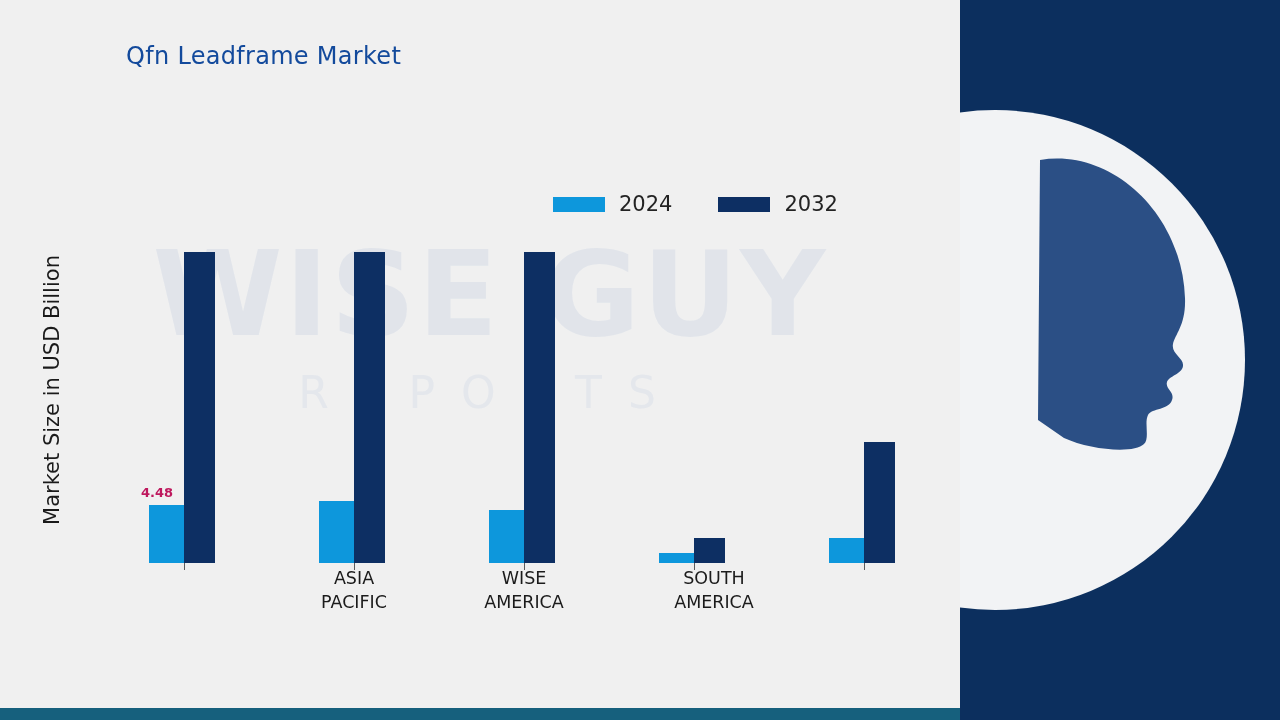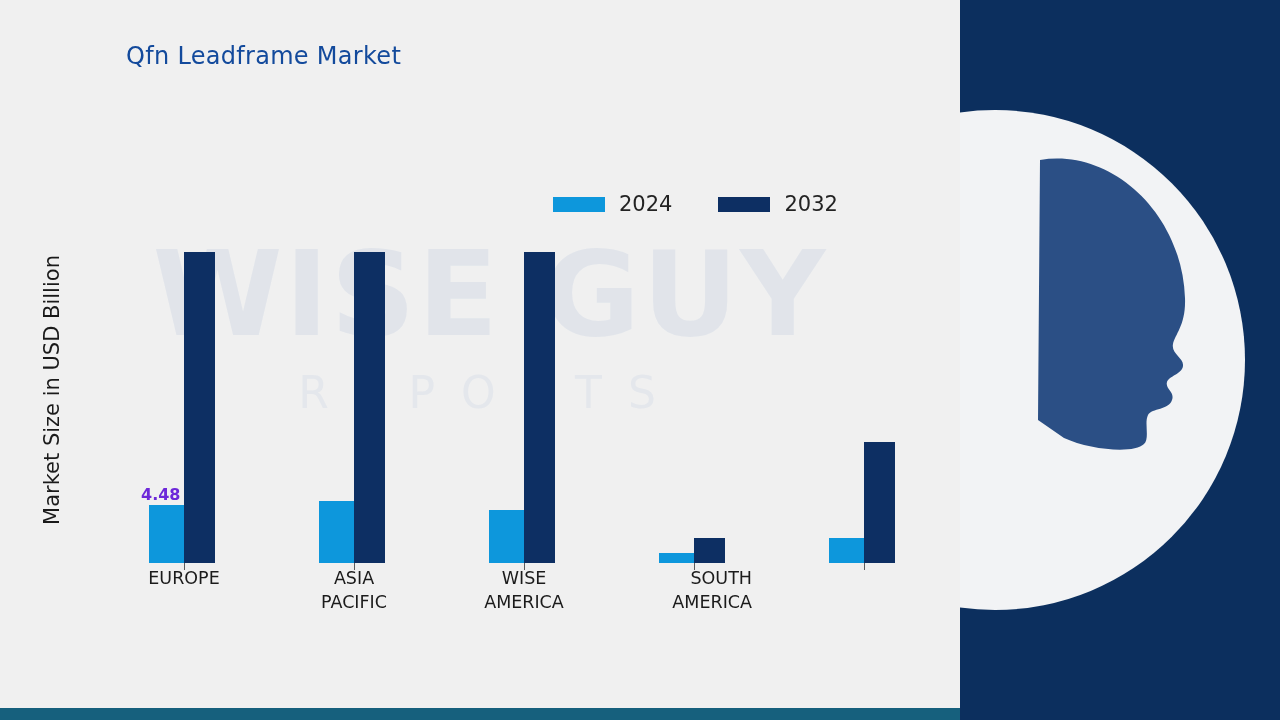--- a/index.html
+++ b/index.html
@@ -57,21 +57,21 @@
   .legend-item{display:flex;align-items:center;gap:14px;}
   .legend-swatch{width:52px;height:15px;display:block;}
   .legend-label{font-size:21px;color:#232323;line-height:1;}
 
   
   .plot{position:absolute;left:0;top:0;width:960px;height:720px;}
   .bar{position:absolute;bottom:157px;}         
   .bar.s2024{background:#0d97dc;}
   .bar.s2032{background:#0d2f63;}
   .bar-value{
-    position:absolute;font-size:16px;font-weight:700;color:#6d28d9;
+    position:absolute;font-size:13px;font-weight:700;color:#be185d;
     white-space:nowrap;
   }
   .tick{position:absolute;top:563px;width:1px;height:7px;background:#5c5c5c;}
   .cat-label{
     position:absolute;top:566px;text-align:center;
     font-size:17.5px;color:#1b1b1b;line-height:24px;white-space:pre-line;
   }
 </style>
 </head>
 <body>
@@ -97,35 +97,34 @@
     <div class="legend-item">
       <span class="legend-swatch" style="background:#0d2f63"></span>
       <span class="legend-label">2032</span>
     </div>
   </div>
 
   <div class="plot" id="plot">
       <div class="bar s2024" style="left: 149px; width: 35px; height: 58px;"></div>
       <div class="bar s2032" style="left: 184px; width: 31px; height: 311px;"></div>
       <div class="tick" style="left: 184px;"></div>
-      <div class="cat-label" style="left: 94px; width: 180px;">EUROPE</div>
       <div class="bar s2024" style="left: 319px; width: 35px; height: 62px;"></div>
       <div class="bar s2032" style="left: 354px; width: 31px; height: 311px;"></div>
       <div class="tick" style="left: 354px;"></div>
       <div class="cat-label" style="left: 264px; width: 180px;">ASIA
 PACIFIC</div>
       <div class="bar s2024" style="left: 489px; width: 35px; height: 53px;"></div>
       <div class="bar s2032" style="left: 524px; width: 31px; height: 311px;"></div>
       <div class="tick" style="left: 524px;"></div>
       <div class="cat-label" style="left: 434px; width: 180px;">WISE
 AMERICA</div>
       <div class="bar s2024" style="left: 659px; width: 35px; height: 10px;"></div>
       <div class="bar s2032" style="left: 694px; width: 31px; height: 25px;"></div>
       <div class="tick" style="left: 694px;"></div>
-      <div class="cat-label" style="left: 572px; width: 180px; text-align: right;">SOUTH
+      <div class="cat-label" style="left: 624px; width: 180px;">SOUTH
 AMERICA</div>
       <div class="bar s2024" style="left: 829px; width: 35px; height: 25px;"></div>
       <div class="bar s2032" style="left: 864px; width: 31px; height: 121px;"></div>
       <div class="tick" style="left: 864px;"></div>
       <div class="bar-value" style="left: 141px; top: 485px;">4.48</div>
     </div>
 
   <div class="right-panel">
     <div class="big-circle"></div>
 

